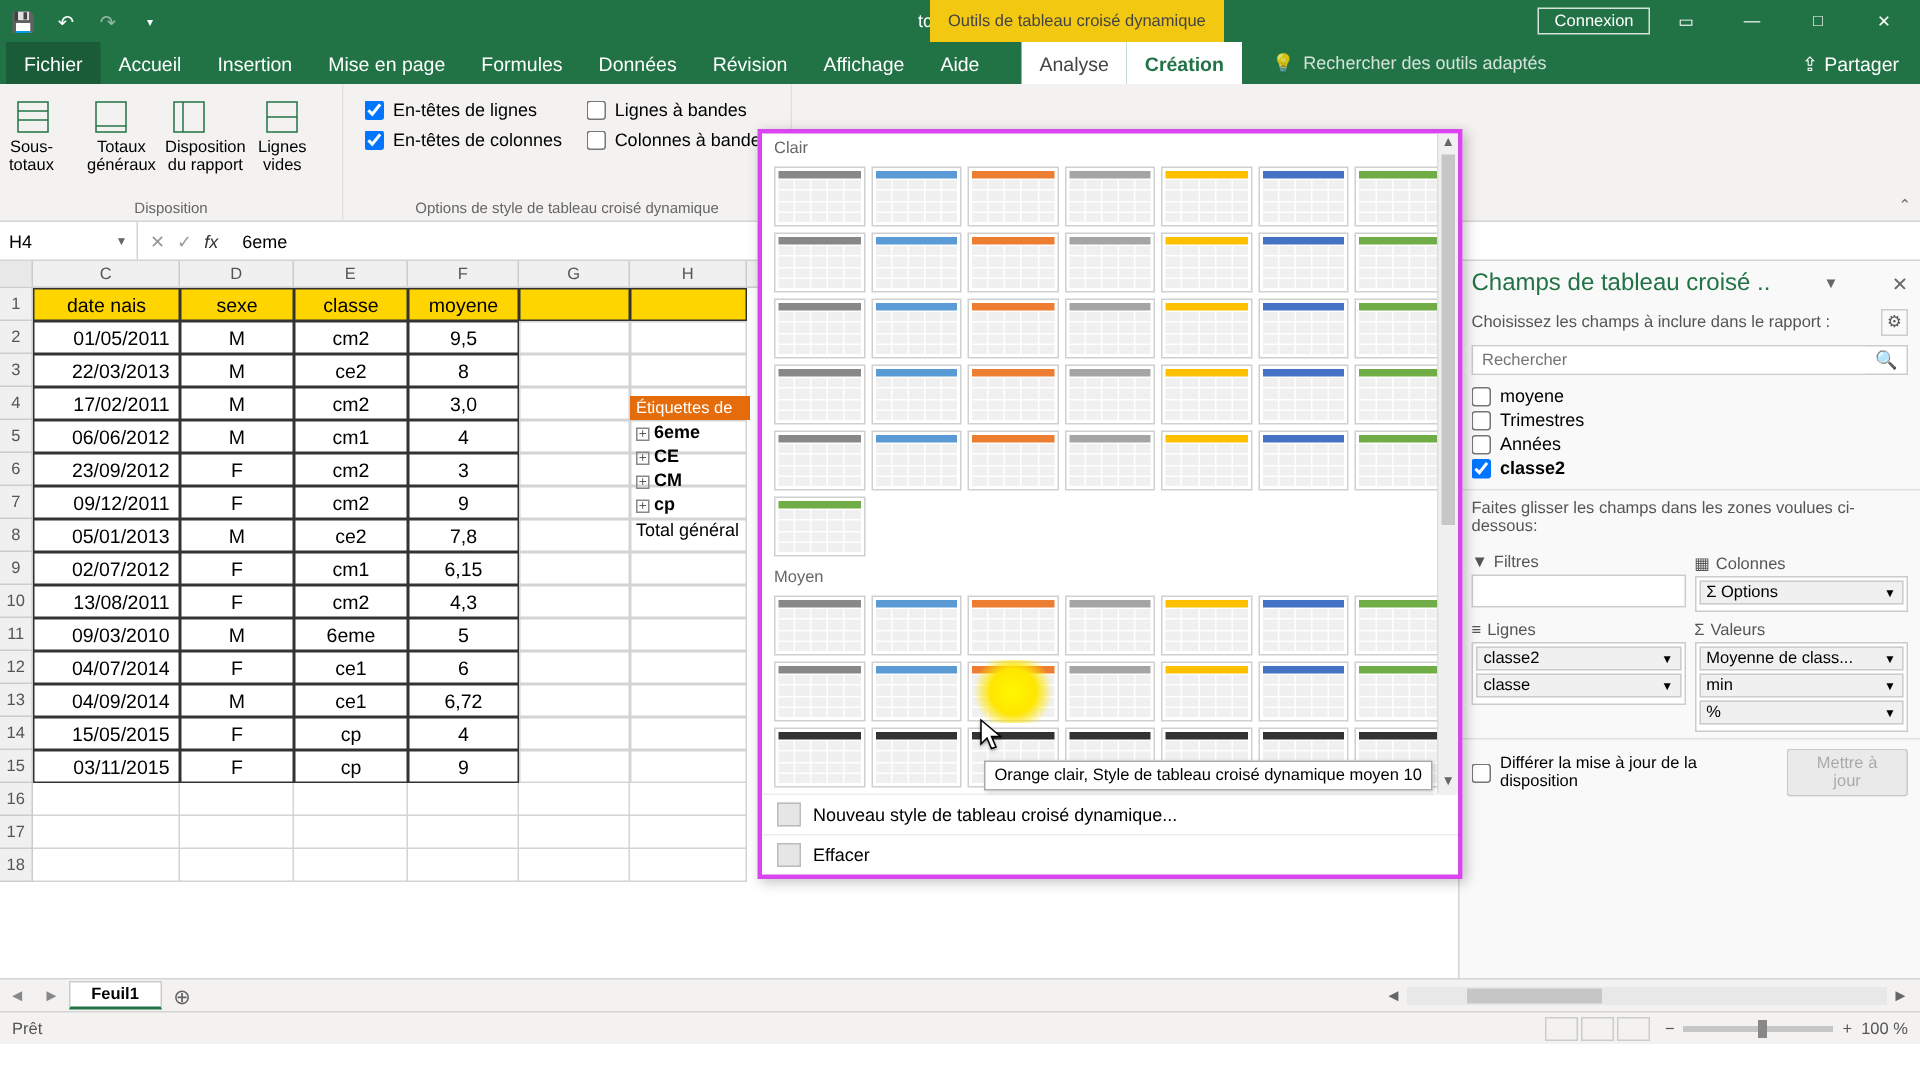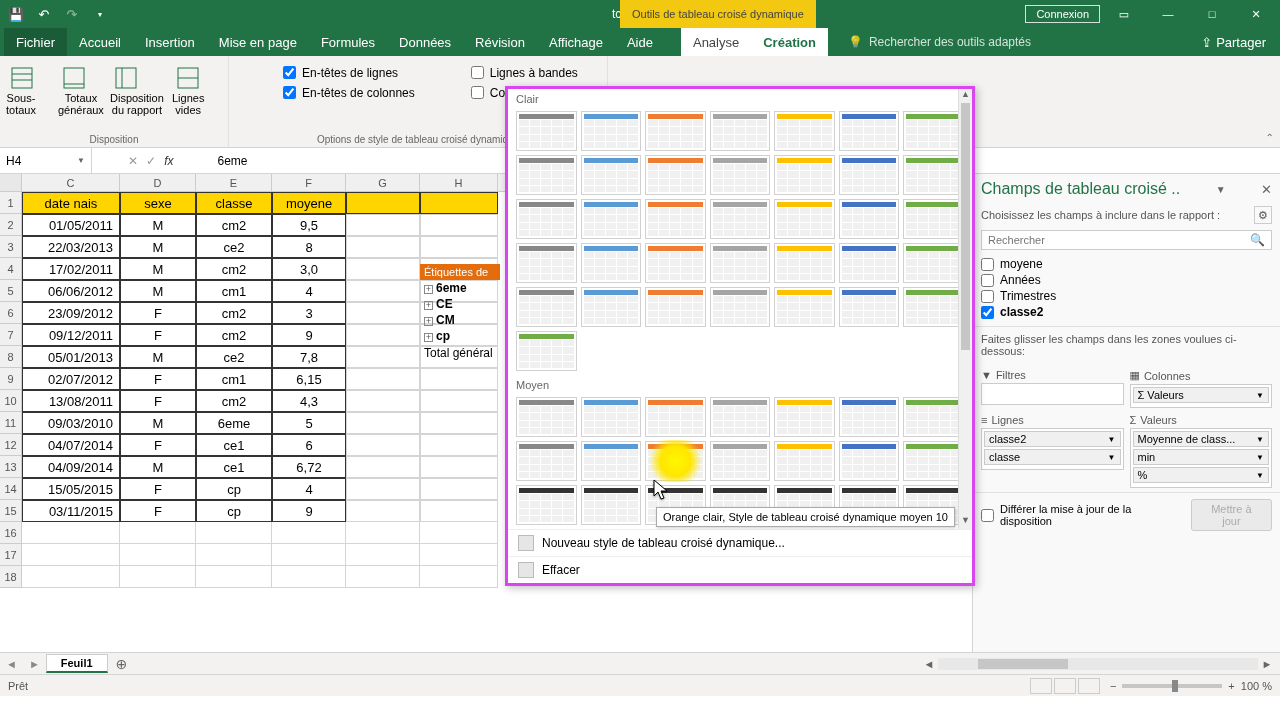--- a/index.html
+++ b/index.html
@@ -27,21 +27,21 @@
 .ribbon-tabs .share { margin-left: auto; display: flex; align-items: center; gap: 4px; padding: 0 10px; }
 
 
 .ribbon { height: 92px; background: #f3f2f1; border-bottom: 1px solid #d4d4d4; display: flex; position: relative; }
 .group { border-right: 1px solid #e1e1e1; display: flex; flex-direction: column; padding: 4px 6px 2px; }
 .group .buttons { display: flex; gap: 2px; flex: 1; }
 .big-btn { width: 50px; display: flex; flex-direction: column; align-items: flex-start; justify-content: flex-start; padding-top: 4px; font-size: 11px; text-align: center; line-height: 1.1; }
 .big-btn .icon { width: 32px; height: 28px; display: flex; align-items: center; justify-content: center; color: #217346; }
 .group-label { font-size: 10px; text-align: center; color: #666; padding-top: 1px; }
 .checks { display: flex; flex-direction: column; gap: 6px; padding: 6px 8px; font-size: 12px; }
-.checks label { display: flex; align-items: flex-start; gap: 6px; white-space: nowrap; margin-left: 40px; }
+.checks label { display: flex; align-items: center; gap: 6px; white-space: nowrap; }
 .checks input[type=checkbox] { width: 13px; height: 13px; }
 
 .collapse-arrow { position: absolute; right: 6px; bottom: 4px; font-size: 10px; color: #666; }
 
 
 .style-gallery { position: absolute; left: 505px; top: 86px; width: 470px; background: #fff; border: 3px solid #d946ef; box-shadow: 2px 2px 8px rgba(0,0,0,0.25); z-index: 100; }
 .style-gallery .section-label { font-size: 11px; color: #666; padding: 4px 8px 2px; }
 .style-gallery .grid { display: grid; grid-template-columns: repeat(7, 1fr); gap: 4px; padding: 4px 8px; }
 .style-gallery .thumb { height: 40px; border: 1px solid #d0d0d0; background: #fff; position: relative; display: flex; flex-direction: column; padding: 2px; gap: 1px; cursor: pointer; }
 .style-gallery .thumb .hr { height: 5px; border-radius: 0; }
@@ -52,21 +52,21 @@
 .style-gallery .tooltip { position: absolute; left: 148px; top: 418px; background: #fff; border: 1px solid #aaa; padding: 3px 6px; font-size: 11px; white-space: nowrap; box-shadow: 1px 1px 3px rgba(0,0,0,0.2); z-index: 200; }
 .style-gallery .footer-item { display: flex; align-items: center; gap: 8px; padding: 5px 10px; font-size: 12px; border-top: 1px solid #eee; }
 .style-gallery .footer-item .ico { width: 16px; height: 16px; background: #e6e6e6; border: 1px solid #bbb; }
 .style-gallery .scroll-area { position: relative; max-height: 465px; overflow: hidden; }
 .style-gallery .gallery-scrollbar { position: absolute; right: 0; top: 0; bottom: 0; width: 14px; background: #f0f0f0; border-left: 1px solid #ddd; display: flex; flex-direction: column; }
 .style-gallery .gallery-scrollbar .arr { height: 14px; text-align: center; font-size: 9px; color: #666; }
 .style-gallery .gallery-scrollbar .track { flex: 1; position: relative; }
 .style-gallery .gallery-scrollbar .th { position: absolute; left: 2px; right: 2px; top: 0; height: 60%; background: #c6c6c6; }
 
 
-.formula-bar { height: 26px; border-bottom: 1px solid #d4d4d4; display: flex; align-items: center; gap: 28px; }
+.formula-bar { height: 26px; border-bottom: 1px solid #d4d4d4; display: flex; align-items: center; }
 .name-box { width: 92px; height: 100%; border-right: 1px solid #d4d4d4; display: flex; align-items: center; padding: 0 6px; justify-content: space-between; font-size: 12px; }
 .name-box .dd { font-size: 8px; color: #666; }
 .fx-btns { display: flex; gap: 8px; padding: 0 8px; color: #999; }
 .fx-btns .fx { color: #333; font-style: italic; }
 .formula-input { flex: 1; padding: 0 8px; font-size: 12px; }
 
 
 .grid-area { display: flex; height: 478px; position: relative; }
 .sheet { flex: 1; position: relative; overflow: hidden; }
 .col-headers { display: flex; height: 18px; background: #f0f0f0; border-bottom: 1px solid #ccc; }
@@ -470,25 +470,25 @@
       <input placeholder="Rechercher" style="">
       <span class="mag">🔍</span>
     </div>
     <div class="fields" id="field-list">
         <label>
           <input type="checkbox" style="">
           <span style="">moyene</span>
         </label>
         <label>
           <input type="checkbox" style="">
-          <span style="">Années</span>
+          <span style="">Trimestres</span>
         </label>
         <label>
           <input type="checkbox" style="">
-          <span style="">Trimestres</span>
+          <span style="">Années</span>
         </label>
         <label>
           <input type="checkbox" checked="" style="">
           <span style="font-weight:600">classe2</span>
         </label>
       </div>
     <div class="drag-hint">Faites glisser les champs dans les zones voulues ci-dessous:</div>
     <div class="zones">
       <div class="zone">
         <div class="zh">
@@ -497,21 +497,21 @@
           </div>
         <div class="zb"></div>
       </div>
       <div class="zone">
         <div class="zh">
             <span>▦</span>
             <span>Colonnes</span>
           </div>
         <div class="zb">
             <div class="pill">
-              <span>Σ Valeurs</span>
+              <span>Σ Options</span>
               <span style="font-size:8px">▼</span>
             </div>
           </div>
       </div>
       <div class="zone">
         <div class="zh">
             <span>≡</span>
             <span>Lignes</span>
           </div>
         <div class="zb" id="row-pills">

